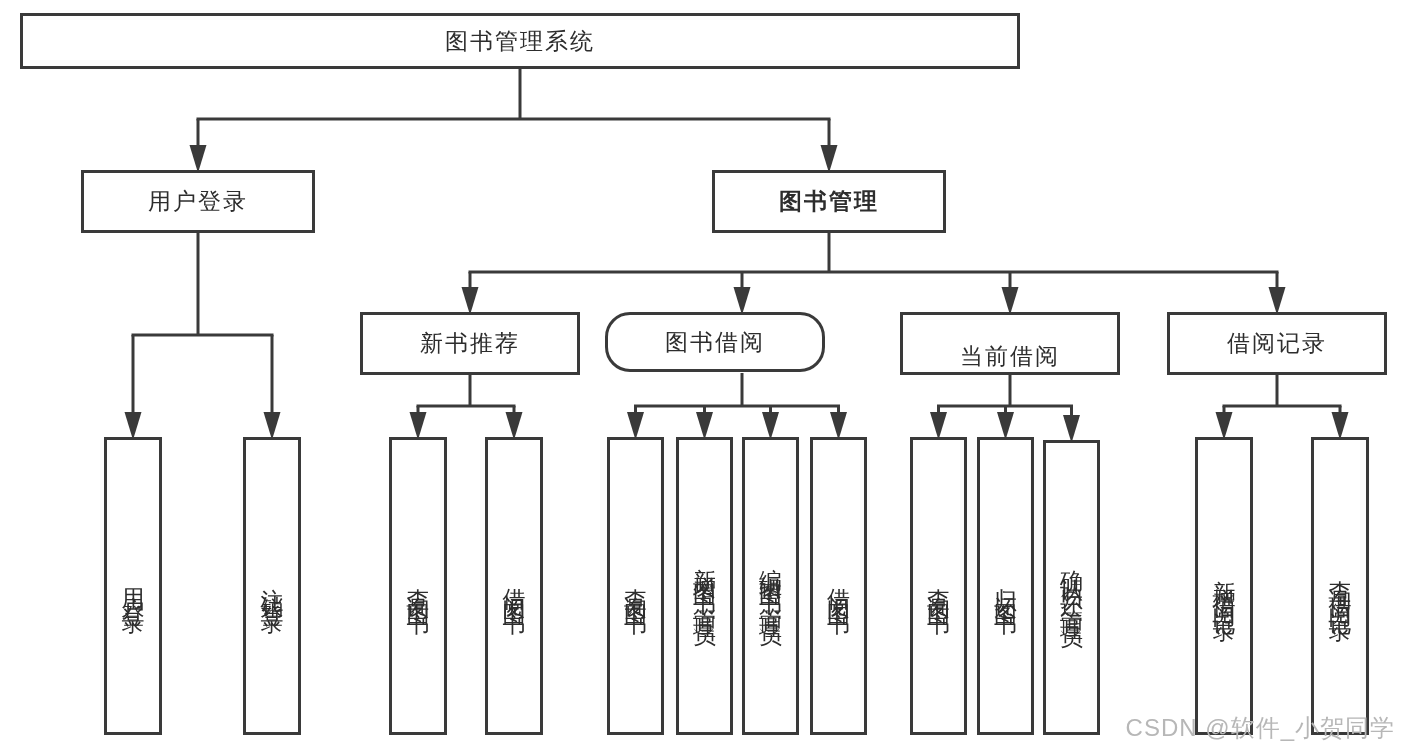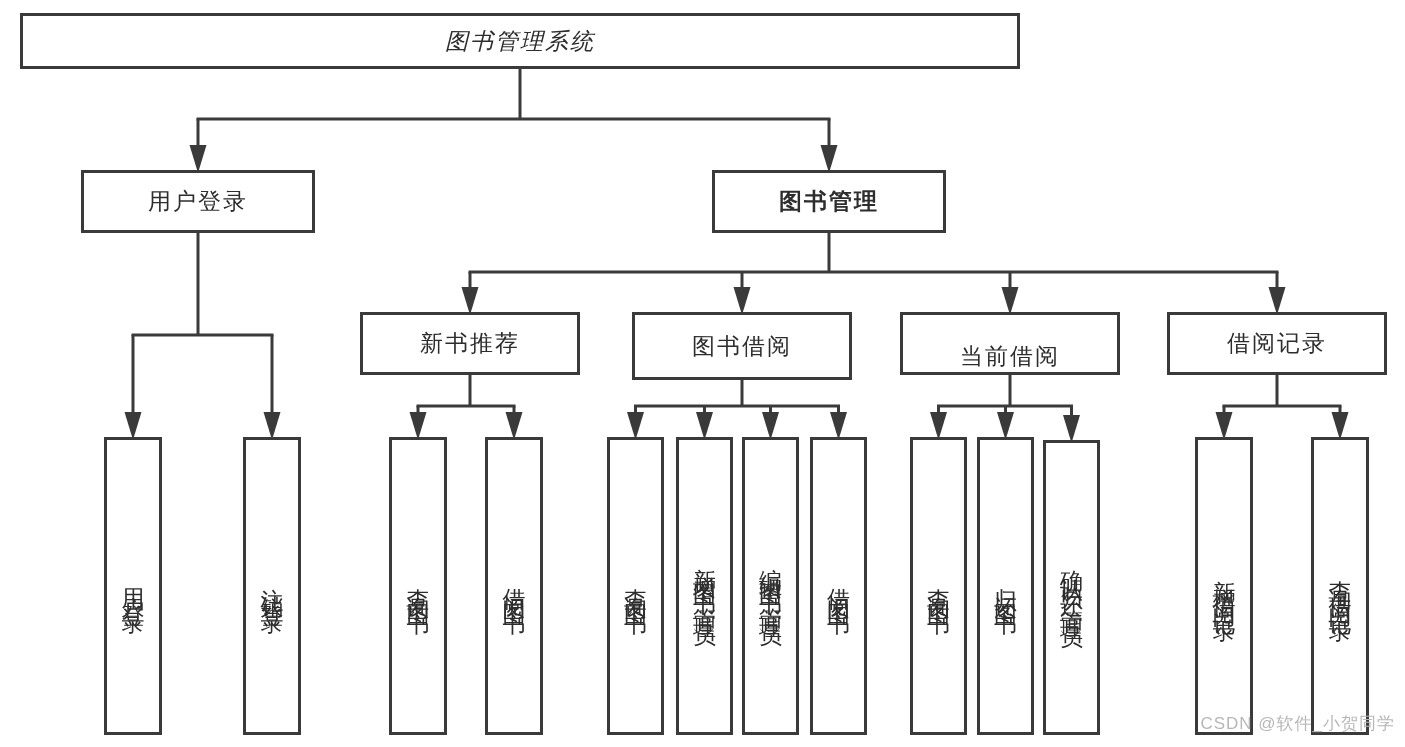--- a/index.html
+++ b/index.html
@@ -31,21 +31,21 @@
     text-orientation:mixed;
     letter-spacing:8px;
     line-height:1;
     white-space:normal;
   }
   .watermark {
     position:absolute;
     right:10px;
     top:712px;
     z-index:3;
-    font-size:17px;
+    font-size:24px;
     letter-spacing:1px;
     color:var(--wm,#b5b5b5);
   }
 </style>
 </head>
 <body>
 
 <div class="stage">
   <svg class="connectors" width="1405" height="747" viewBox="0 0 1405 747">
       <line x1="520" y1="67" x2="520" y2="119"></line>
@@ -95,33 +95,33 @@
       <line x1="1071.5" y1="406" x2="1071.5" y2="418"></line>
       <polygon points="1063,415 1080,415 1071.5,443"></polygon>
       <line x1="1277" y1="373" x2="1277" y2="406"></line>
       <line x1="1222.5" y1="406" x2="1341.5" y2="406"></line>
       <line x1="1224" y1="406" x2="1224" y2="415"></line>
       <polygon points="1215.5,412 1232.5,412 1224,440"></polygon>
       <line x1="1340" y1="406" x2="1340" y2="415"></line>
       <polygon points="1331.5,412 1348.5,412 1340,440"></polygon>
     </svg>
   <div>
-      <div class="node" style="left: 20px; top: 13px; width: 1000px; height: 56px; font-style: italic;">
+      <div class="node" style="left: 20px; top: 13px; width: 1000px; height: 56px;">
         <span>图书管理系统</span>
       </div>
       <div class="node" style="left: 81px; top: 170px; width: 234px; height: 63px;">
         <span>用户登录</span>
       </div>
       <div class="node" style="left: 712px; top: 170px; width: 234px; height: 63px; font-weight: bold;">
         <span>图书管理</span>
       </div>
       <div class="node" style="left: 360px; top: 312px; width: 220px; height: 63px; text-align: center;">
         <span>新书推荐</span>
       </div>
-      <div class="node" style="left: 632px; top: 312px; width: 220px; height: 68px;">
+      <div class="node" style="left: 605px; top: 312px; width: 220px; height: 60px; border-radius: 25px;">
         <span>图书借阅</span>
       </div>
       <div class="node" style="left: 900px; top: 312px; width: 220px; height: 63px; align-items: flex-end;">
         <span>当前借阅</span>
       </div>
       <div class="node" style="left: 1167px; top: 312px; width: 220px; height: 63px;">
         <span>借阅记录</span>
       </div>
       <div class="node vertical" style="left: 104px; top: 437px; width: 58px; height: 298px;">
         <span>用户登录</span>

